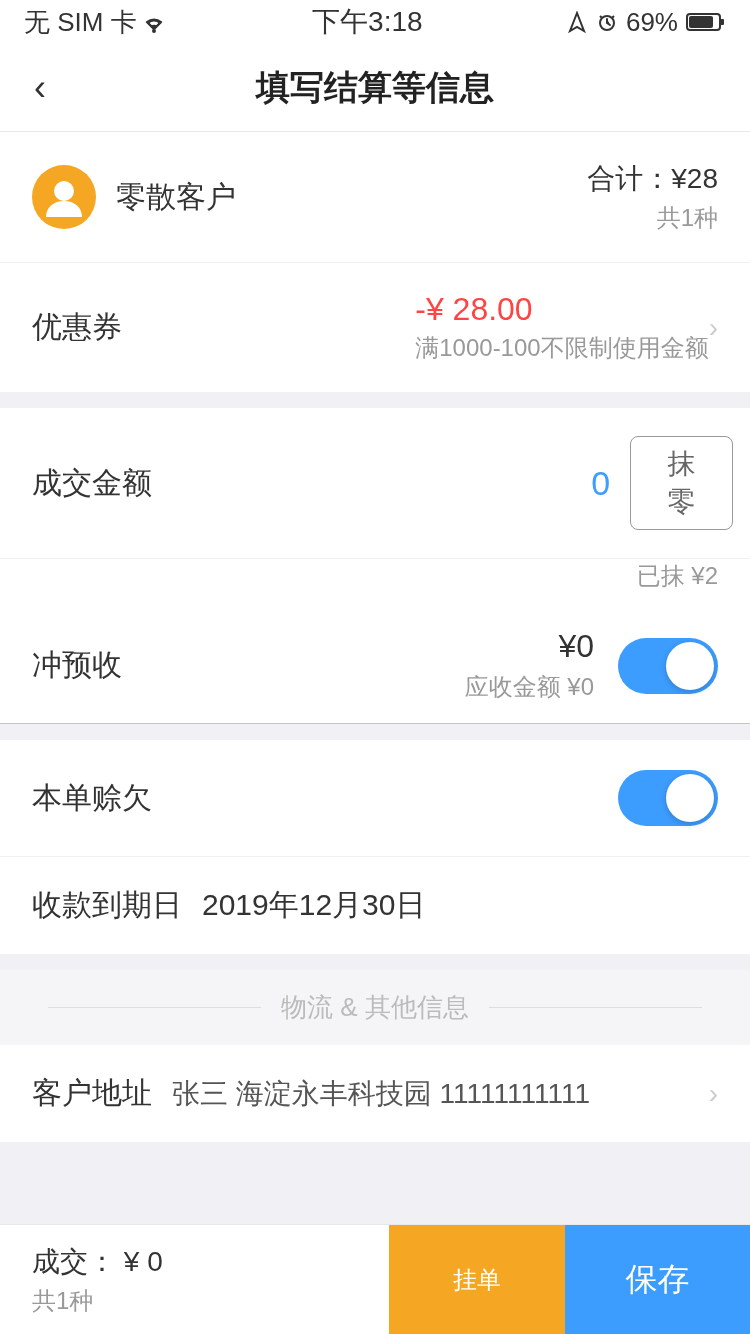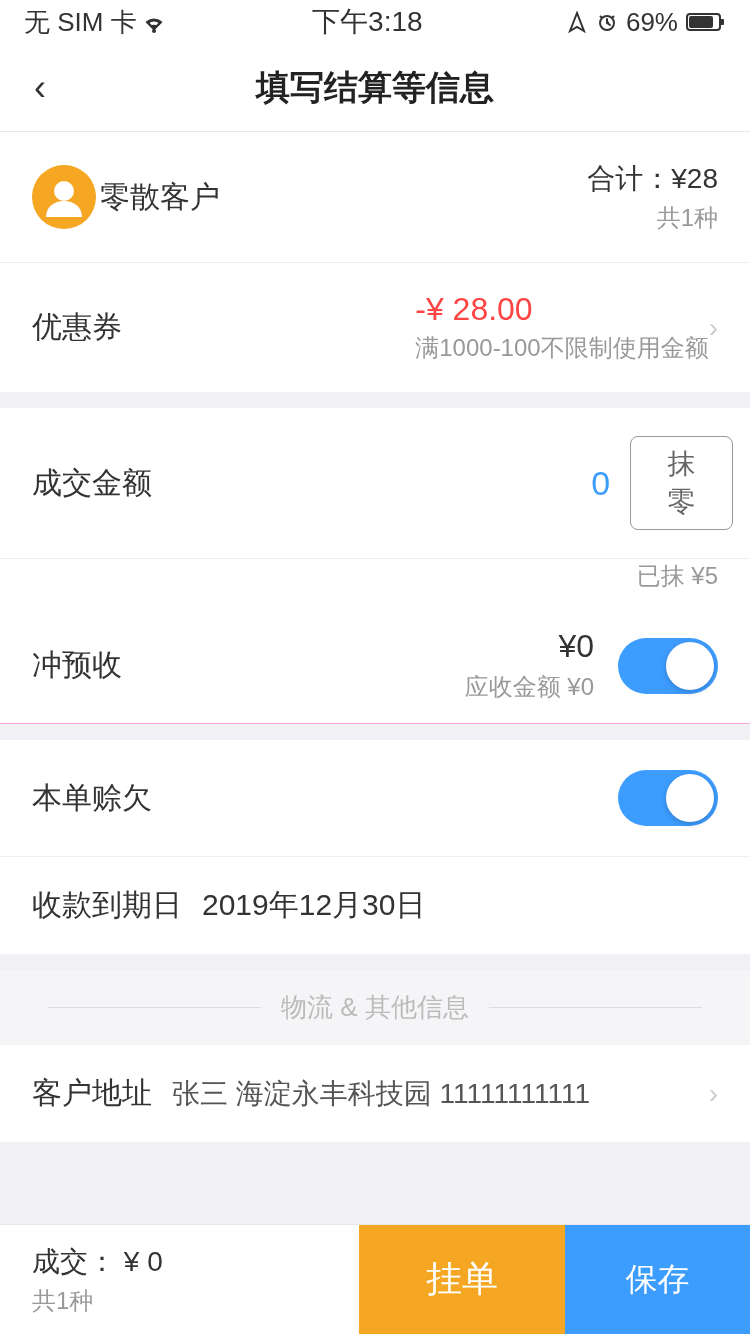--- a/index.html
+++ b/index.html
@@ -67,21 +67,21 @@
     
     .customer-row {
       display: flex;
       align-items: center;
       justify-content: space-between;
       padding: 28px 32px;
     }
     .customer-left {
       display: flex;
       align-items: center;
-      gap: 4px;
+      gap: 20px;
     }
     .avatar {
       width: 64px;
       height: 64px;
       border-radius: 50%;
       background: #f5a623;
       display: flex;
       align-items: center;
       justify-content: center;
       overflow: hidden;
@@ -324,26 +324,26 @@
     .summary-deal {
       font-size: 28px;
       color: #333;
     }
     .summary-count {
       font-size: 24px;
       color: #999;
       margin-top: 4px;
     }
     .btn-hold {
-      width: 206px;
+      width: 176px;
       background: #f5a623;
       display: flex;
       align-items: center;
       justify-content: center;
-      font-size: 36px;
+      font-size: 24px;
       color: #fff;
       font-weight: 500;
       cursor: pointer;
     }
     .btn-save {
       width: 185px;
       background: #3d9dff;
       display: flex;
       align-items: center;
       justify-content: center;
@@ -423,21 +423,21 @@
 
   <div class="form-section">
     <div class="form-row">
       <span class="row-label">成交金额</span>
       <div class="row-right">
         <input class="amount-input" type="text" value="0" style="">
         <button class="round-button">抹零</button>
       </div>
     </div>
     <div style="padding: 0 32px 16px; text-align: right;">
-      <span class="amount-sub">已抹  ¥5</span>
+      <span class="amount-sub">已抹  ¥2</span>
     </div>
 
     <div class="form-row-multi">
       <span class="row-label">冲预收</span>
       <div style="display:flex;align-items:center;gap:24px;">
         <div class="row-right-col">
           <span class="prepay-amount">¥0</span>
           <span class="prepay-sub">应收金额 ¥0</span>
         </div>
         <div class="toggle">

